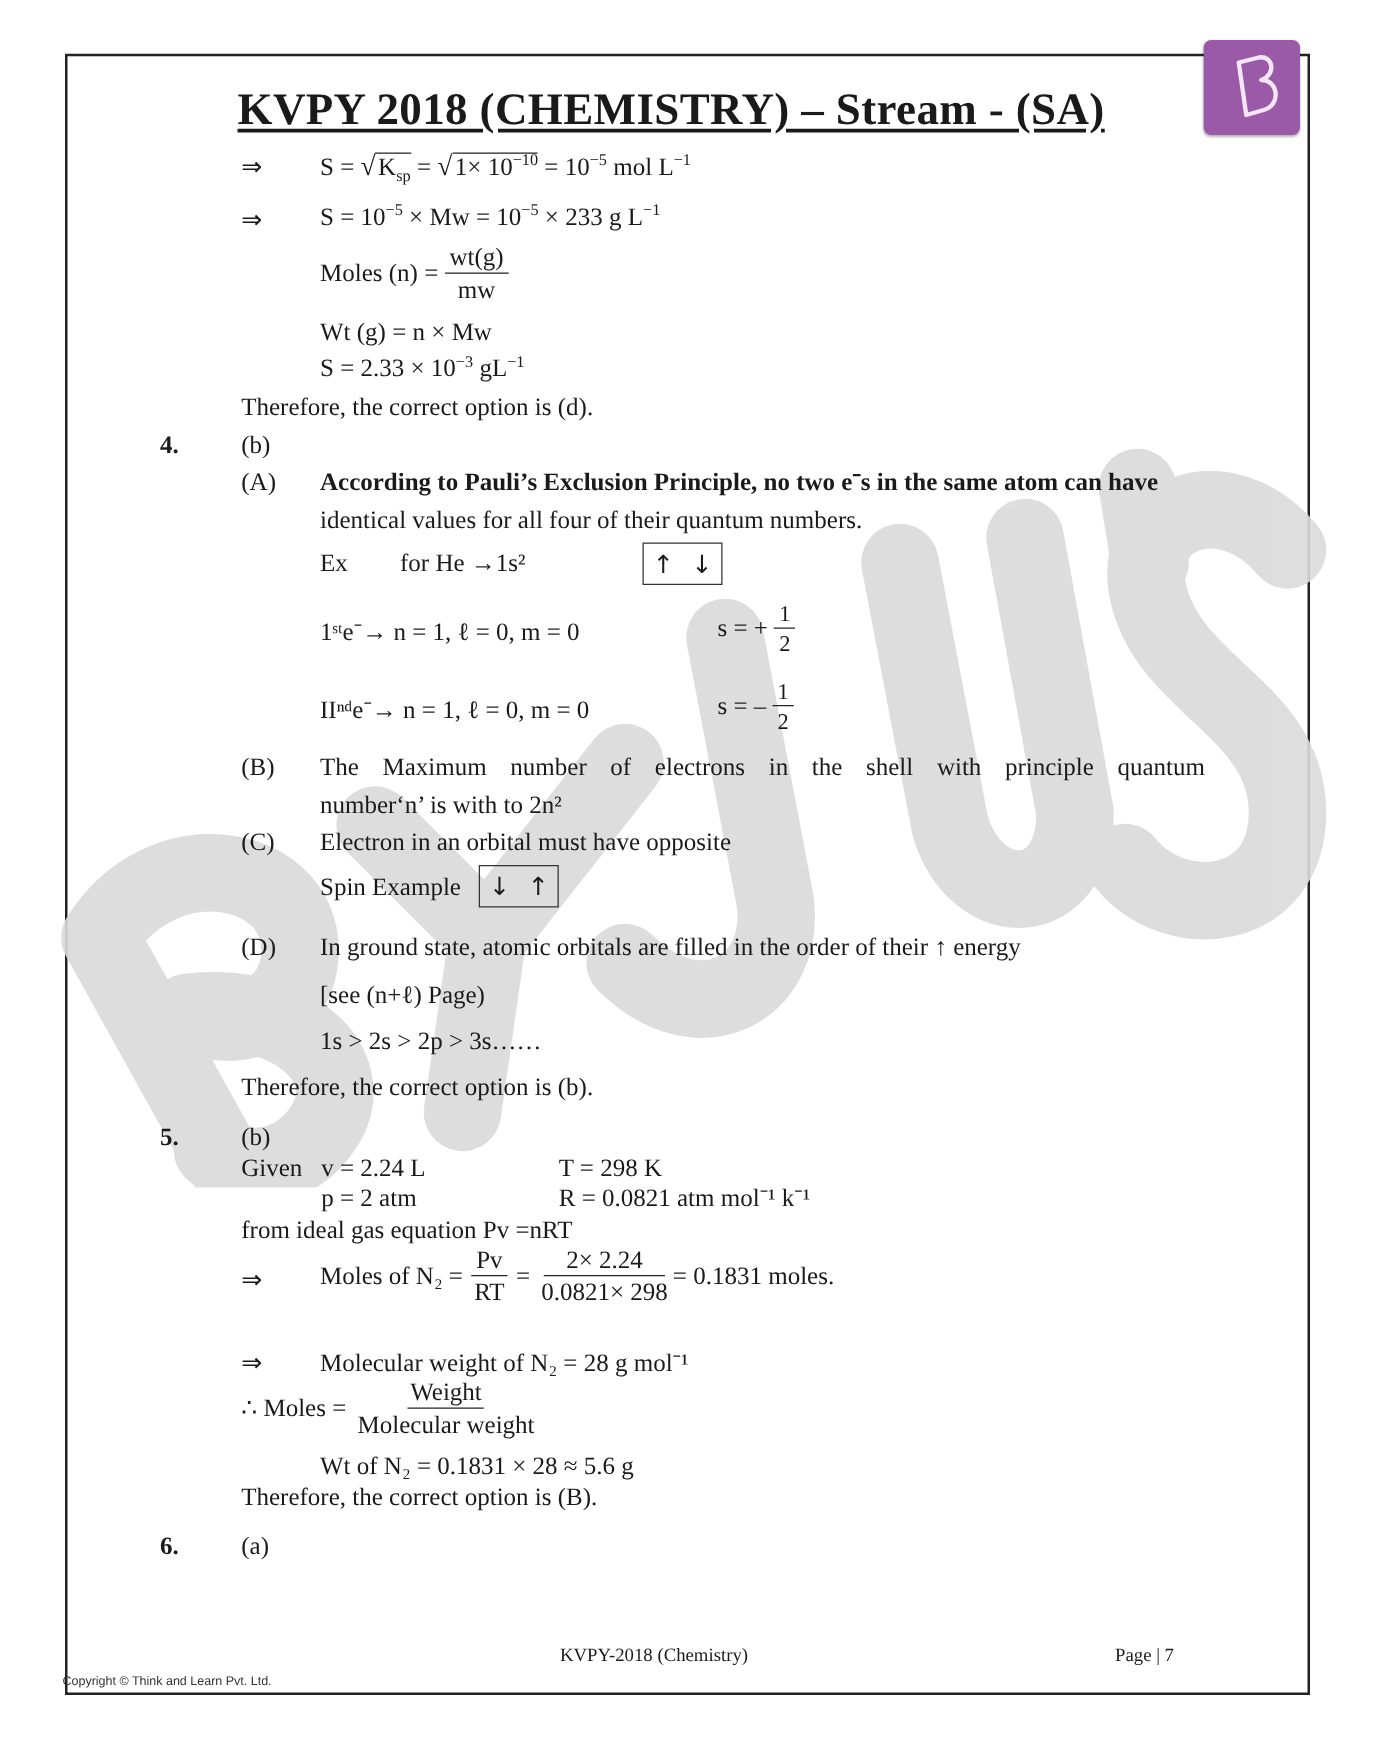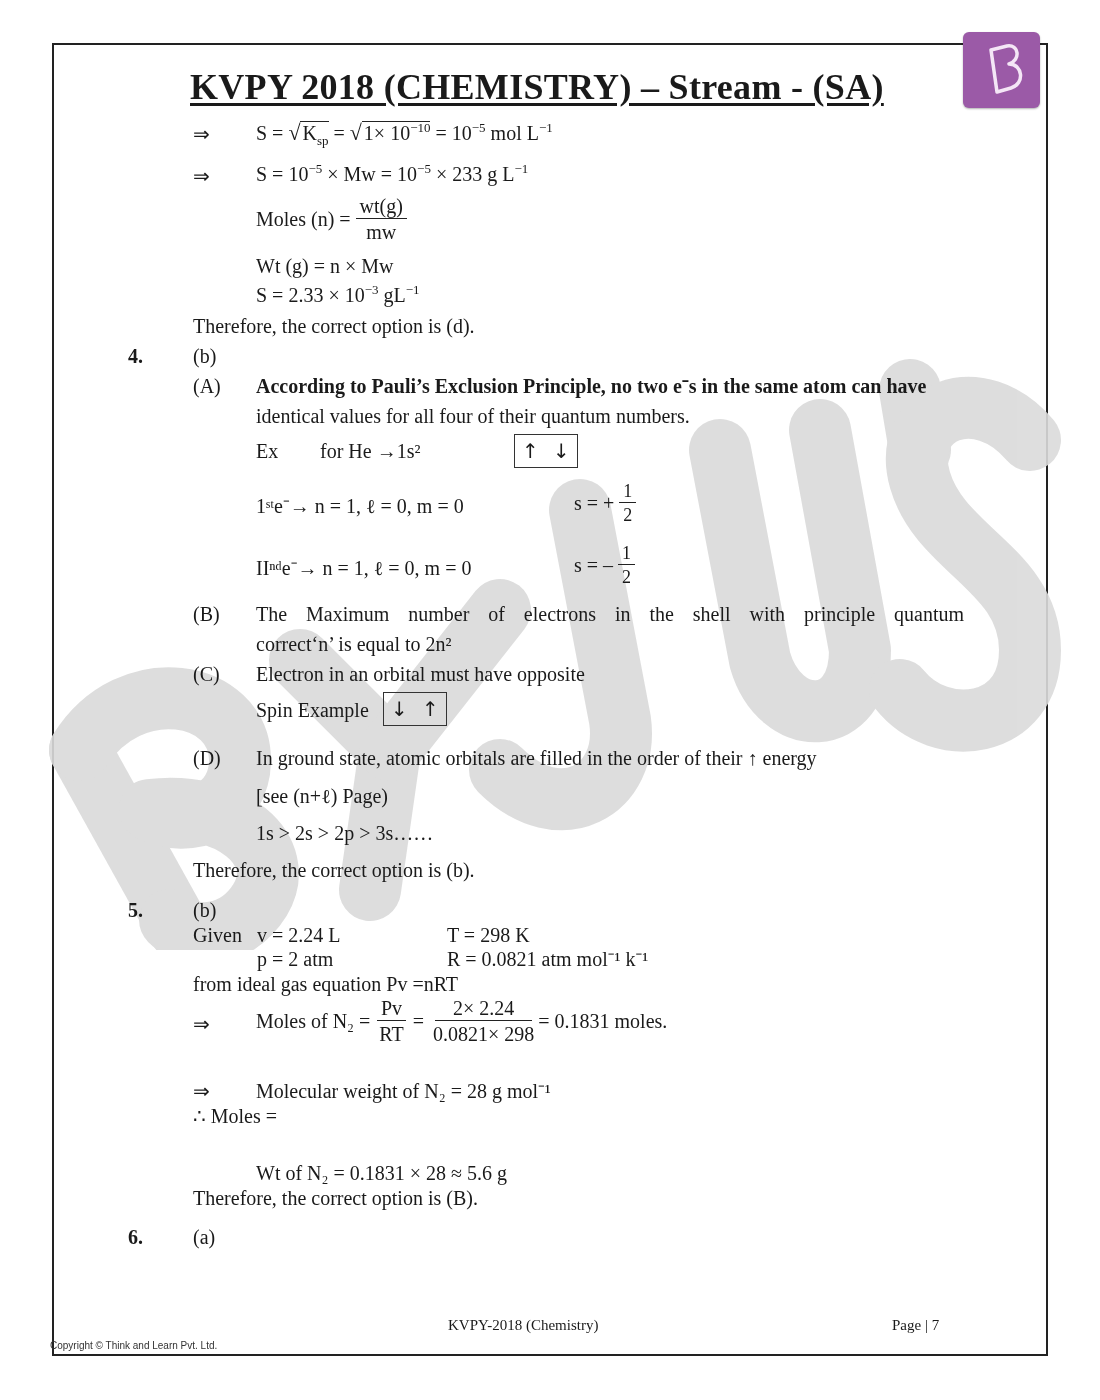--- a/index.html
+++ b/index.html
@@ -90,21 +90,21 @@
 <div class="t" style="left:256px;top:558px;">IIⁿᵈe⁻→ n = 1,  ℓ = 0,   m = 0</div>
 <div class="t" style="left:574px;top:544px;">
   <span style="vertical-align:middle;">s = –</span> <span class="frac" style="font-size:18px;">
       <span class="n">1</span>
       <span class="d">2</span>
     </span>
 </div>
 
 <div class="t" style="left:193px;top:604px;">(B)</div>
 <div class="t" style="left:256px;top:604px;width:708px;text-align:justify;text-align-last:justify;">The  Maximum  number  of  electrons  in  the  shell  with  principle  quantum</div>
-<div class="t" style="left:256px;top:634px;">correct‘n’ is equal to 2n²</div>
+<div class="t" style="left:256px;top:634px;">number‘n’ is with to 2n²</div>
 <div class="t" style="left:193px;top:664px;">(C)</div>
 <div class="t" style="left:256px;top:664px;">Electron in an orbital must have opposite</div>
 <div class="t" style="left:256px;top:700px;">Spin Example</div>
 <div class="box" style="left:383px;top:692px;width:62px;height:32px;">
   <span>↓</span>
     <span>↑</span>
 </div>
 
 <div class="t" style="left:193px;top:748px;">(D)</div>
 <div class="t" style="left:256px;top:748px;">In ground state, atomic orbitals are filled in the order of their ↑ energy</div>
@@ -128,21 +128,24 @@
       <span class="d">RT</span>
     </span><span style="vertical-align:middle;"> = </span><span class="frac">
       <span class="n" style="padding:0 18px 2px 18px;">2× 2.24</span>
       <span class="d">0.0821× 298</span>
     </span><span style="vertical-align:middle;">= 0.1831 moles.</span>
 </div>
 
 <div class="t" style="left:193px;top:1081px;">⇒</div>
 <div class="t" style="left:256px;top:1081px;">Molecular weight of N₂ = 28 g mol⁻¹</div>
 <div class="t" style="left:193px;top:1104px;">
-  <span style="vertical-align:middle;">∴ Moles = </span>
+  <span style="vertical-align:middle;">∴ Moles = </span><span class="frac">
+      <span class="n" style="padding:0 2px 2px 2px;">Weight</span>
+      <span class="d">Molecular weight</span>
+    </span>
 </div>
 <div class="t" style="left:256px;top:1163px;">Wt of N₂ = 0.1831 × 28 ≈ 5.6 g</div>
 <div class="t" style="left:193px;top:1188px;">Therefore, the correct option is (B).</div>
 
 <div class="t b" style="left:128px;top:1227px;">6.</div>
 <div class="t" style="left:193px;top:1227px;">(a)</div>
 
 <div class="footer" style="left:448px;top:1317px;">KVPY-2018 (Chemistry)</div>
 <div class="footer" style="left:892px;top:1317px;">Page | 7</div>
 <div class="copy">Copyright © Think and Learn Pvt. Ltd.</div>

